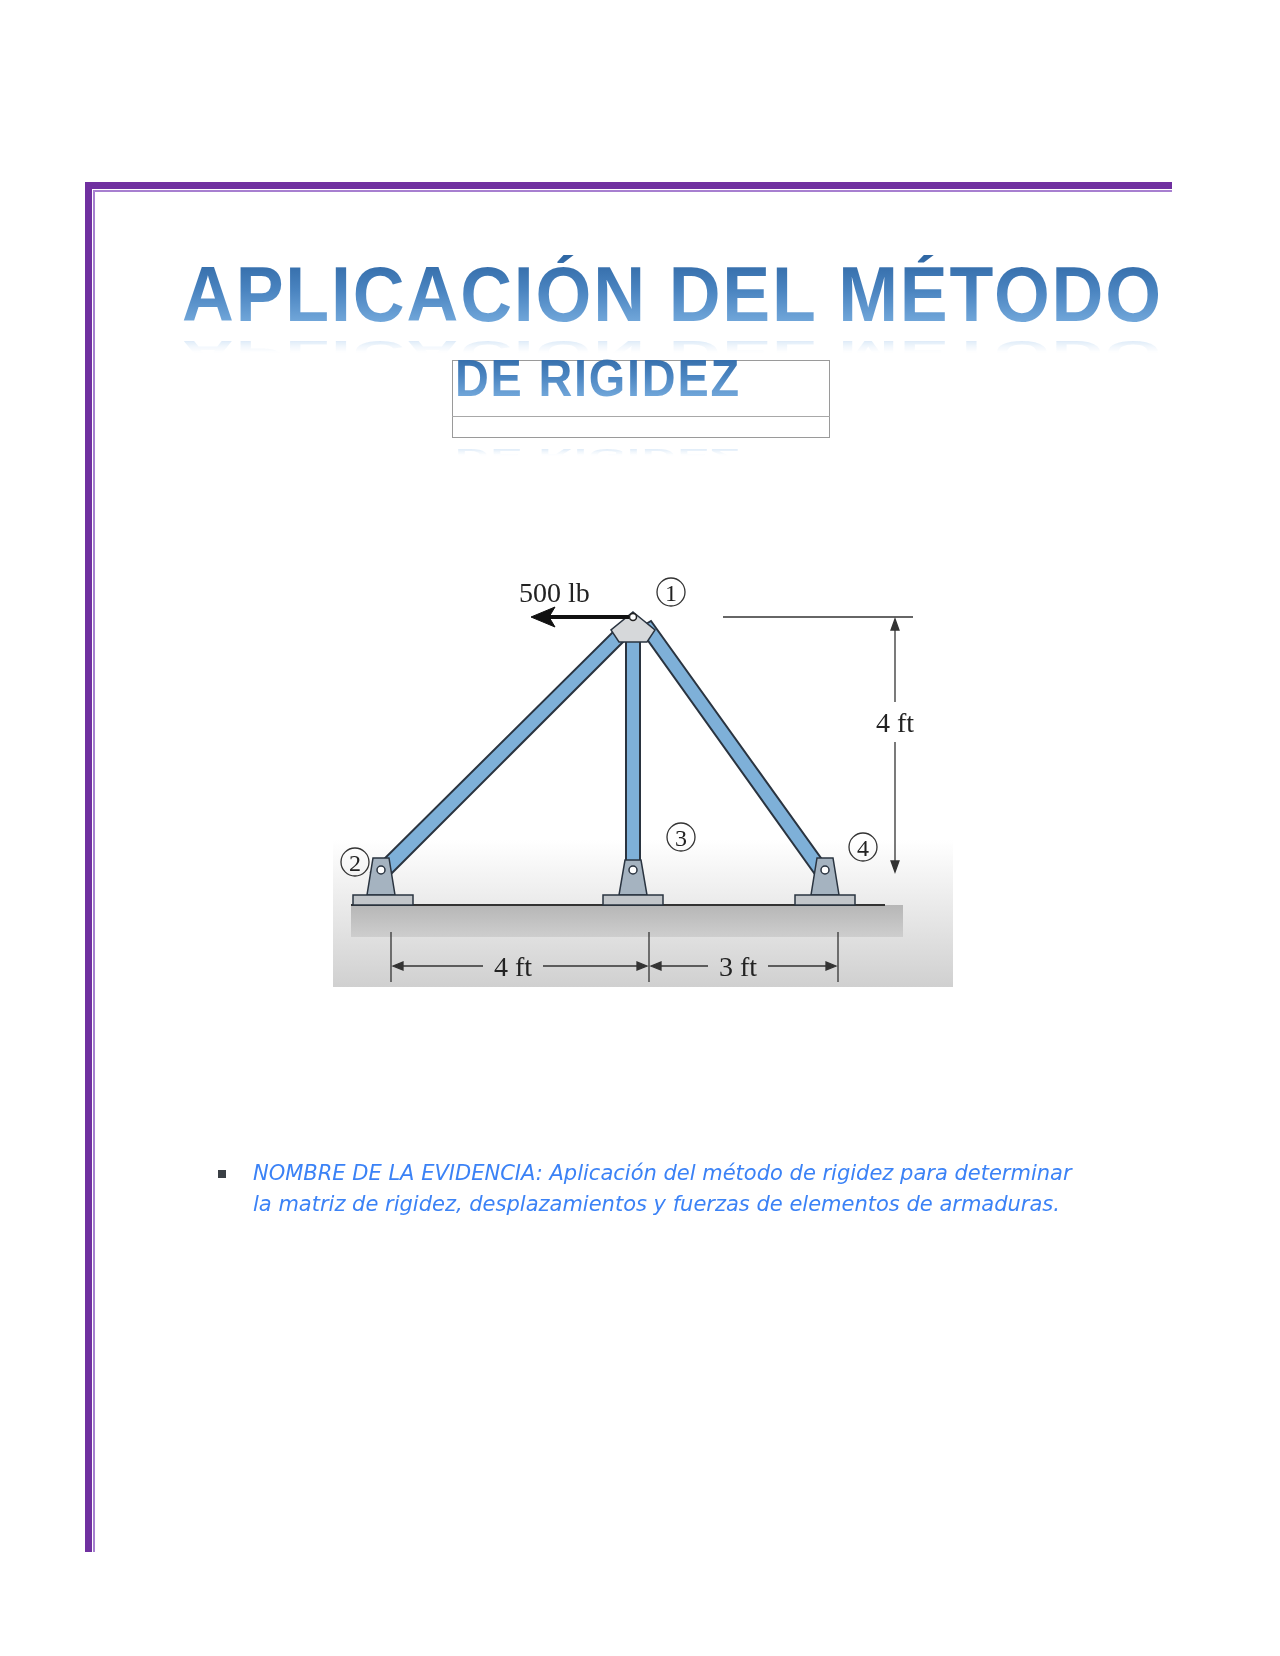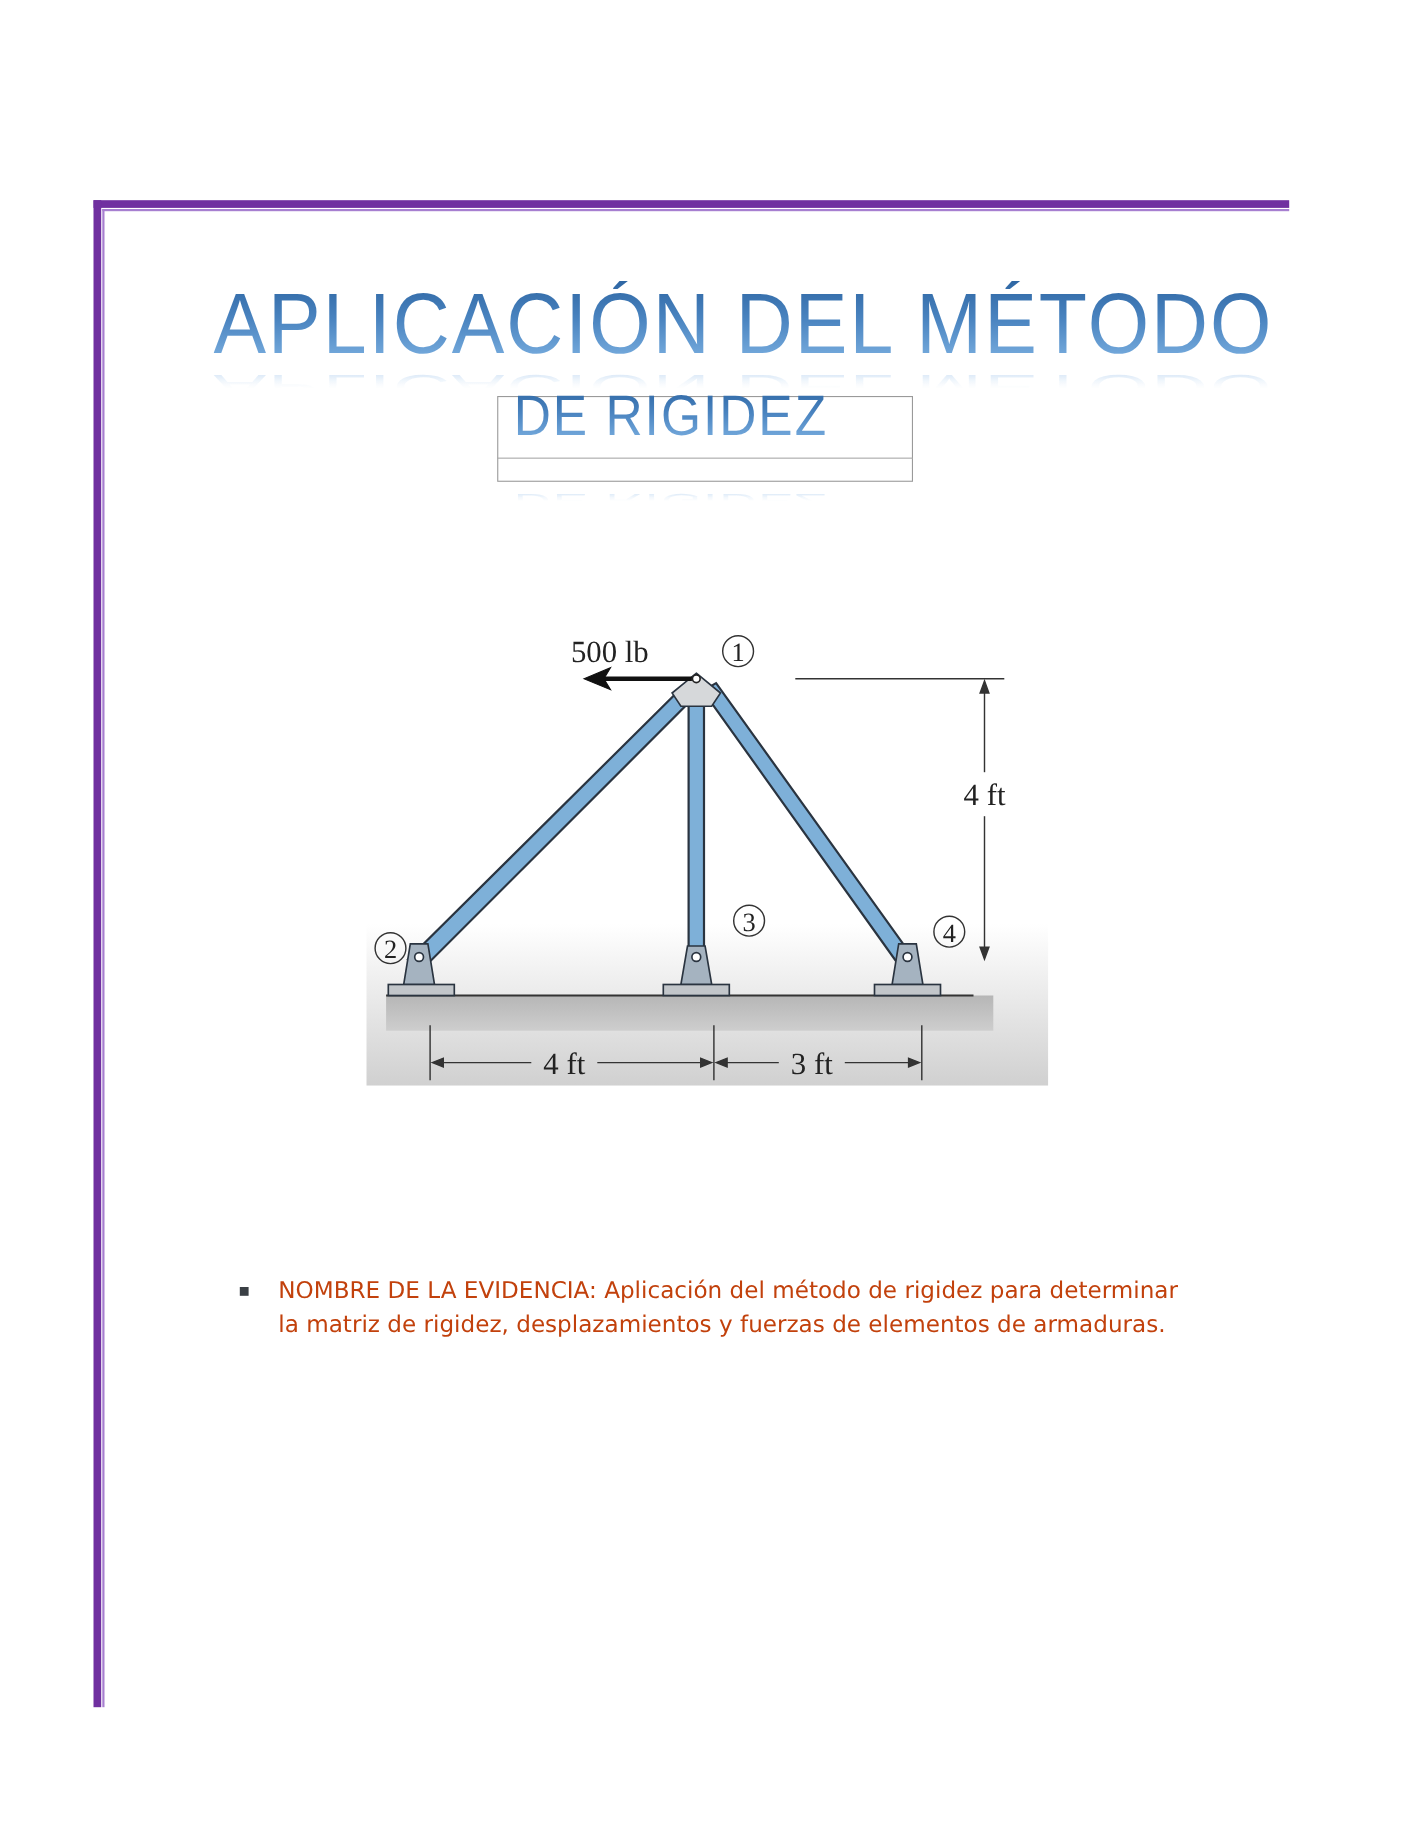--- a/index.html
+++ b/index.html
@@ -2,21 +2,21 @@
 <html><head>
 <meta charset="utf-8">
 <style>
   html, body { margin: 0; padding: 0; background: #ffffff; }
   body { width: 1280px; height: 1656px; position: relative; overflow: hidden; font-family: "DejaVu Sans", sans-serif; }
   .border-top-thick { position: absolute; left: 85px; top: 182px; width: 1087px; height: 7px; background: #7030a0; }
   .border-top-thin  { position: absolute; left: 93px; top: 190px; width: 1079px; height: 2px; background: #a77fd0; }
   .border-left-thick { position: absolute; left: 85px; top: 182px; width: 7px; height: 1370px; background: #7030a0; }
   .border-left-thin  { position: absolute; left: 93px; top: 190px; width: 2px; height: 1362px; background: #a77fd0; }
 
-  .title-line { position: absolute; white-space: nowrap; font-family: "Liberation Sans", sans-serif; font-weight: normal; letter-spacing: 2px; line-height: 1; margin-left: 12px; }
+  .title-line { position: absolute; white-space: nowrap; font-family: "Liberation Sans", sans-serif; font-weight: bold; letter-spacing: 2px; line-height: 1; }
   .title-text {
     display: inline-block;
     background: linear-gradient(to bottom, #2e66a3 0%, #4a84c0 45%, #7fb3e3 100%);
     -webkit-background-clip: text; background-clip: text; color: transparent;
     transform-origin: left top;
   }
   .title-reflect {
     position: absolute; left: 0; white-space: nowrap;
     transform-origin: left top;
     background: linear-gradient(to top, rgba(140,185,230,0.55) 0%, rgba(200,220,245,0.0) 55%);
@@ -24,21 +24,21 @@
     -webkit-mask-image: linear-gradient(to bottom, rgba(0,0,0,0) 0%, rgba(0,0,0,0.9) 100%);
   }
   #title1 { left: 182px; top: 255px; font-size: 78px; }
   #title2 { left: 455px; top: 352px; font-size: 52px; }
   .title2-box { position: absolute; left: 452px; top: 360px; width: 378px; height: 78px; border: 1px solid #9a9a9a; box-sizing: border-box; }
   .title2-mid { position: absolute; left: 452px; top: 416px; width: 378px; height: 1px; background: #a8a8a8; }
 
   .figure { position: absolute; left: 333px; top: 562px; width: 620px; height: 425px; }
 
   .bullet-list { position: absolute; left: 218px; top: 1158px; width: 860px; margin: 0; padding: 0; list-style: none; }
-  .bullet-item { position: relative; padding-left: 35px; font-size: 21px; line-height: 31px; color: #c2410c; }
+  .bullet-item { position: relative; padding-left: 35px; font-size: 21px; line-height: 31px; color: #3b82f6; font-style: italic; }
   .bullet-mark { position: absolute; left: 0; top: 12px; width: 8px; height: 8px; background: #3a3f45; }
 </style>
 </head>
 <body>
 
 <div>
   <div class="border-top-thick"></div>
   <div class="border-top-thin"></div>
   <div class="border-left-thick"></div>
   <div class="border-left-thin"></div>

